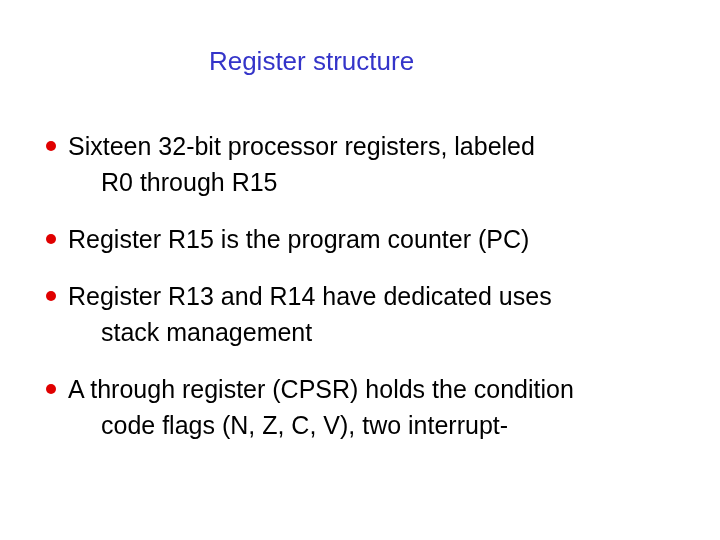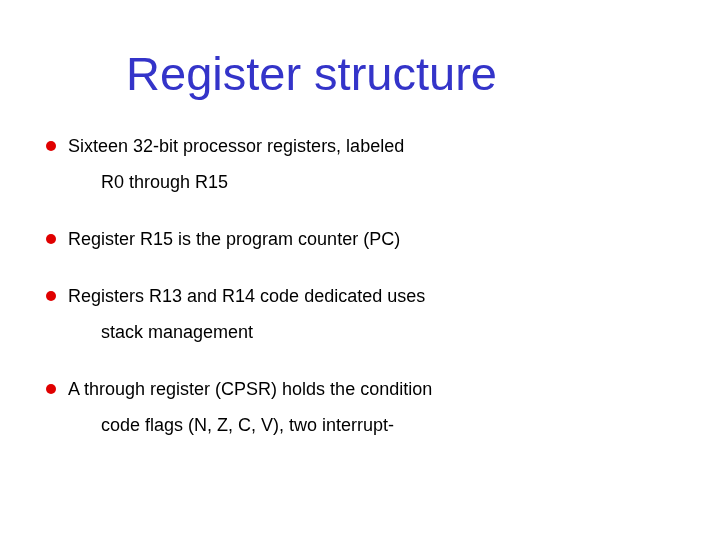--- a/index.html
+++ b/index.html
@@ -18,32 +18,32 @@
     position:relative;
     width:720px;height:540px;
     background:var(--background);
   }
   .title{
     position:absolute;
     left:0;top:46px;
     width:623px;
     margin:0;
     text-align:center;
-    font-size:47px;
+    font-size:26px;
     font-weight:400;
     letter-spacing:0px;
     color:var(--title-color);
     white-space:nowrap;
   }
   .bullet-list{
     position:absolute;
     left:46px;top:128px;
     width:648px;
     color:var(--text-color);
-    font-size:18px;
+    font-size:25px;
     line-height:36px;
   }
   .bullet-item{
     position:relative;
     margin-top:21px;
   }
   .bullet-item:first-child{margin-top:0;}
   .bullet-dot{
     position:absolute;
     left:0;top:13px;
@@ -72,21 +72,21 @@
       <div class="line cont">R0 through R15</div>
     </div>
 
     <div class="bullet-item">
       <span class="bullet-dot"></span>
       <div class="line first">Register R15 is the program counter (PC)</div>
     </div>
 
     <div class="bullet-item">
       <span class="bullet-dot"></span>
-      <div class="line first">Registers R13 and R14 code dedicated uses</div>
+      <div class="line first">Register R13 and R14 have dedicated uses</div>
       <div class="line cont">stack management</div>
     </div>
 
     <div class="bullet-item">
       <span class="bullet-dot"></span>
       <div class="line first">A through register (CPSR) holds the condition</div>
       <div class="line cont">code flags (N, Z, C, V), two interrupt-</div>
     </div>
 
   </div>

